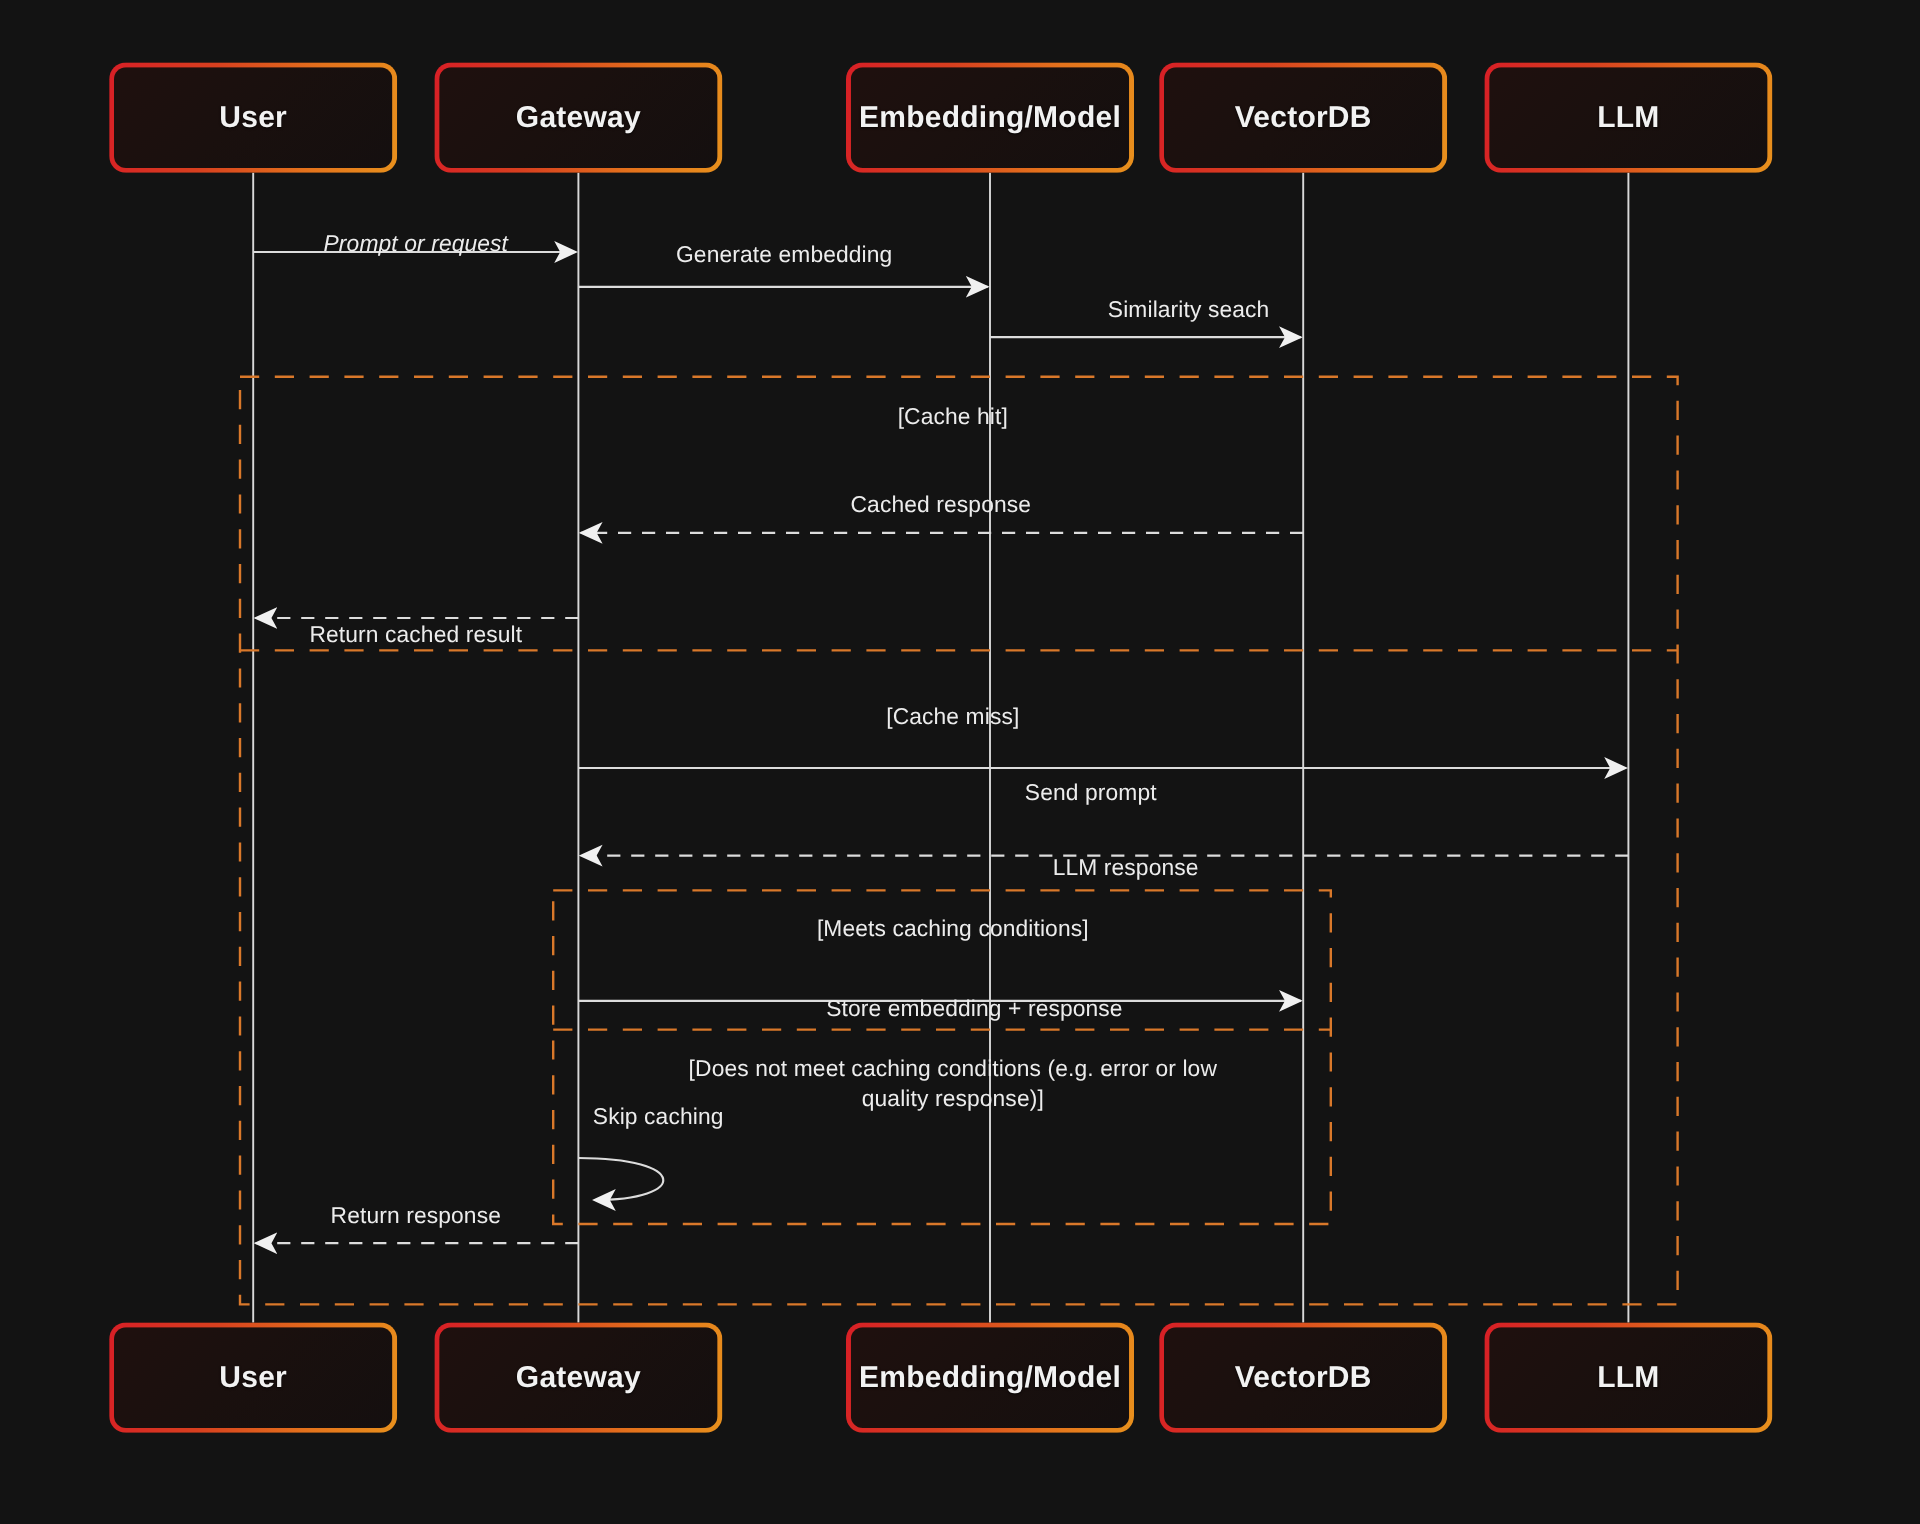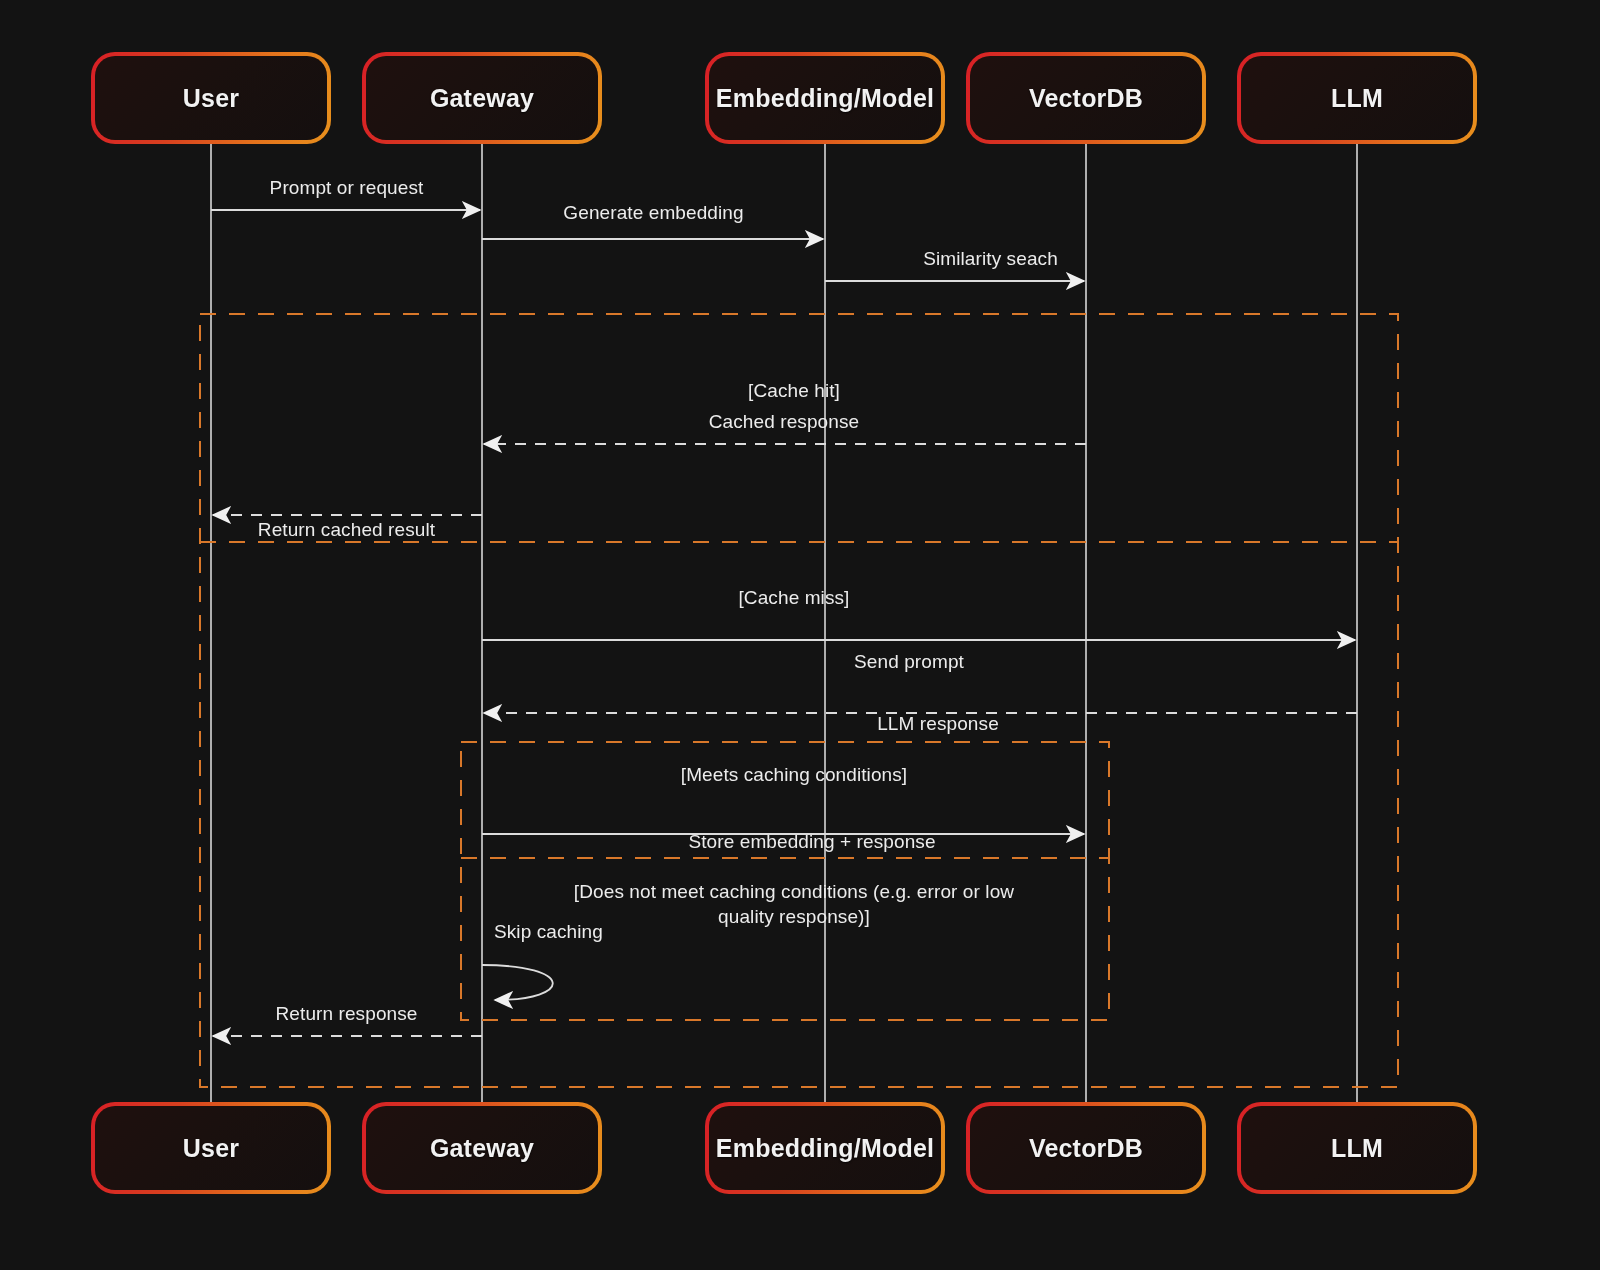--- a/index.html
+++ b/index.html
@@ -20,21 +20,21 @@
   }
   svg.diagram {
     position: absolute;
     top: 0;
     left: 0;
     width: 1600px;
     height: 1270px;
   }
   .participant-box {
     position: absolute;
-    border-radius: 24px;
+    border-radius: 14px;
     box-sizing: border-box;
     display: flex;
     align-items: center;
     justify-content: center;
     padding: 2px;
     background-image: linear-gradient(135deg, #1f100e 0%, #1a100e 45%, #140f0f 100%),
                       linear-gradient(100deg, #d81f26 0%, #d8401f 35%, #e4721c 70%, #e8901d 100%);
     background-origin: border-box;
     background-clip: content-box, border-box;
     border: 2px solid transparent;
@@ -137,29 +137,29 @@
       </div>
       <div class="participant-box" style="left: 966px; top: 1102px; width: 240px; height: 92px;">
         <span class="participant-label">VectorDB</span>
       </div>
       <div class="participant-box" style="left: 1237px; top: 1102px; width: 240px; height: 92px;">
         <span class="participant-label">LLM</span>
       </div>
     </div>
 
   <div id="labels">
-      <div class="msg-label" style="left: 346.5px; top: 175px;">Prompt or request</div>
+      <div class="msg-label" style="left: 346.5px; top: 191px; font-style: italic;">Prompt or request</div>
       <div class="msg-label" style="left: 653.5px; top: 200px;">Generate embedding</div>
       <div class="msg-label" style="left: 955.5px; top: 246px; margin-left: 35px;">Similarity seach</div>
       <div class="msg-label" style="left: 784px; top: 409px;">Cached response</div>
       <div class="msg-label" style="left: 346.5px; top: 480px; margin-top: 37px;">Return cached result</div>
       <div class="msg-label" style="left: 909px; top: 605px; margin-top: 44px;">Send prompt</div>
       <div class="msg-label" style="left: 938px; top: 678px; margin-top: 33px;">LLM response</div>
       <div class="msg-label" style="left: 784px; top: 829px; margin-left: 28px;">Store embedding + response</div>
       <div class="msg-label left" style="left: 494px; top: 919px;">Skip caching</div>
       <div class="msg-label" style="left: 346.5px; top: 1001px;">Return response</div>
-      <div class="msg-label" style="left: 794px; top: 335px; margin-top: 43px;">[Cache hit]</div>
+      <div class="msg-label" style="left: 794px; top: 335px;">[Cache hit]</div>
       <div class="msg-label" style="left: 794px; top: 569px; margin-top: 16px;">[Cache miss]</div>
       <div class="msg-label" style="left: 794px; top: 762px;">[Meets caching conditions]</div>
       <div class="msg-label wrap" style="left: 794px; top: 879px;">[Does not meet caching conditions (e.g. error or low quality response)]</div>
     </div>
 
 </div>
 
 </body></html>

